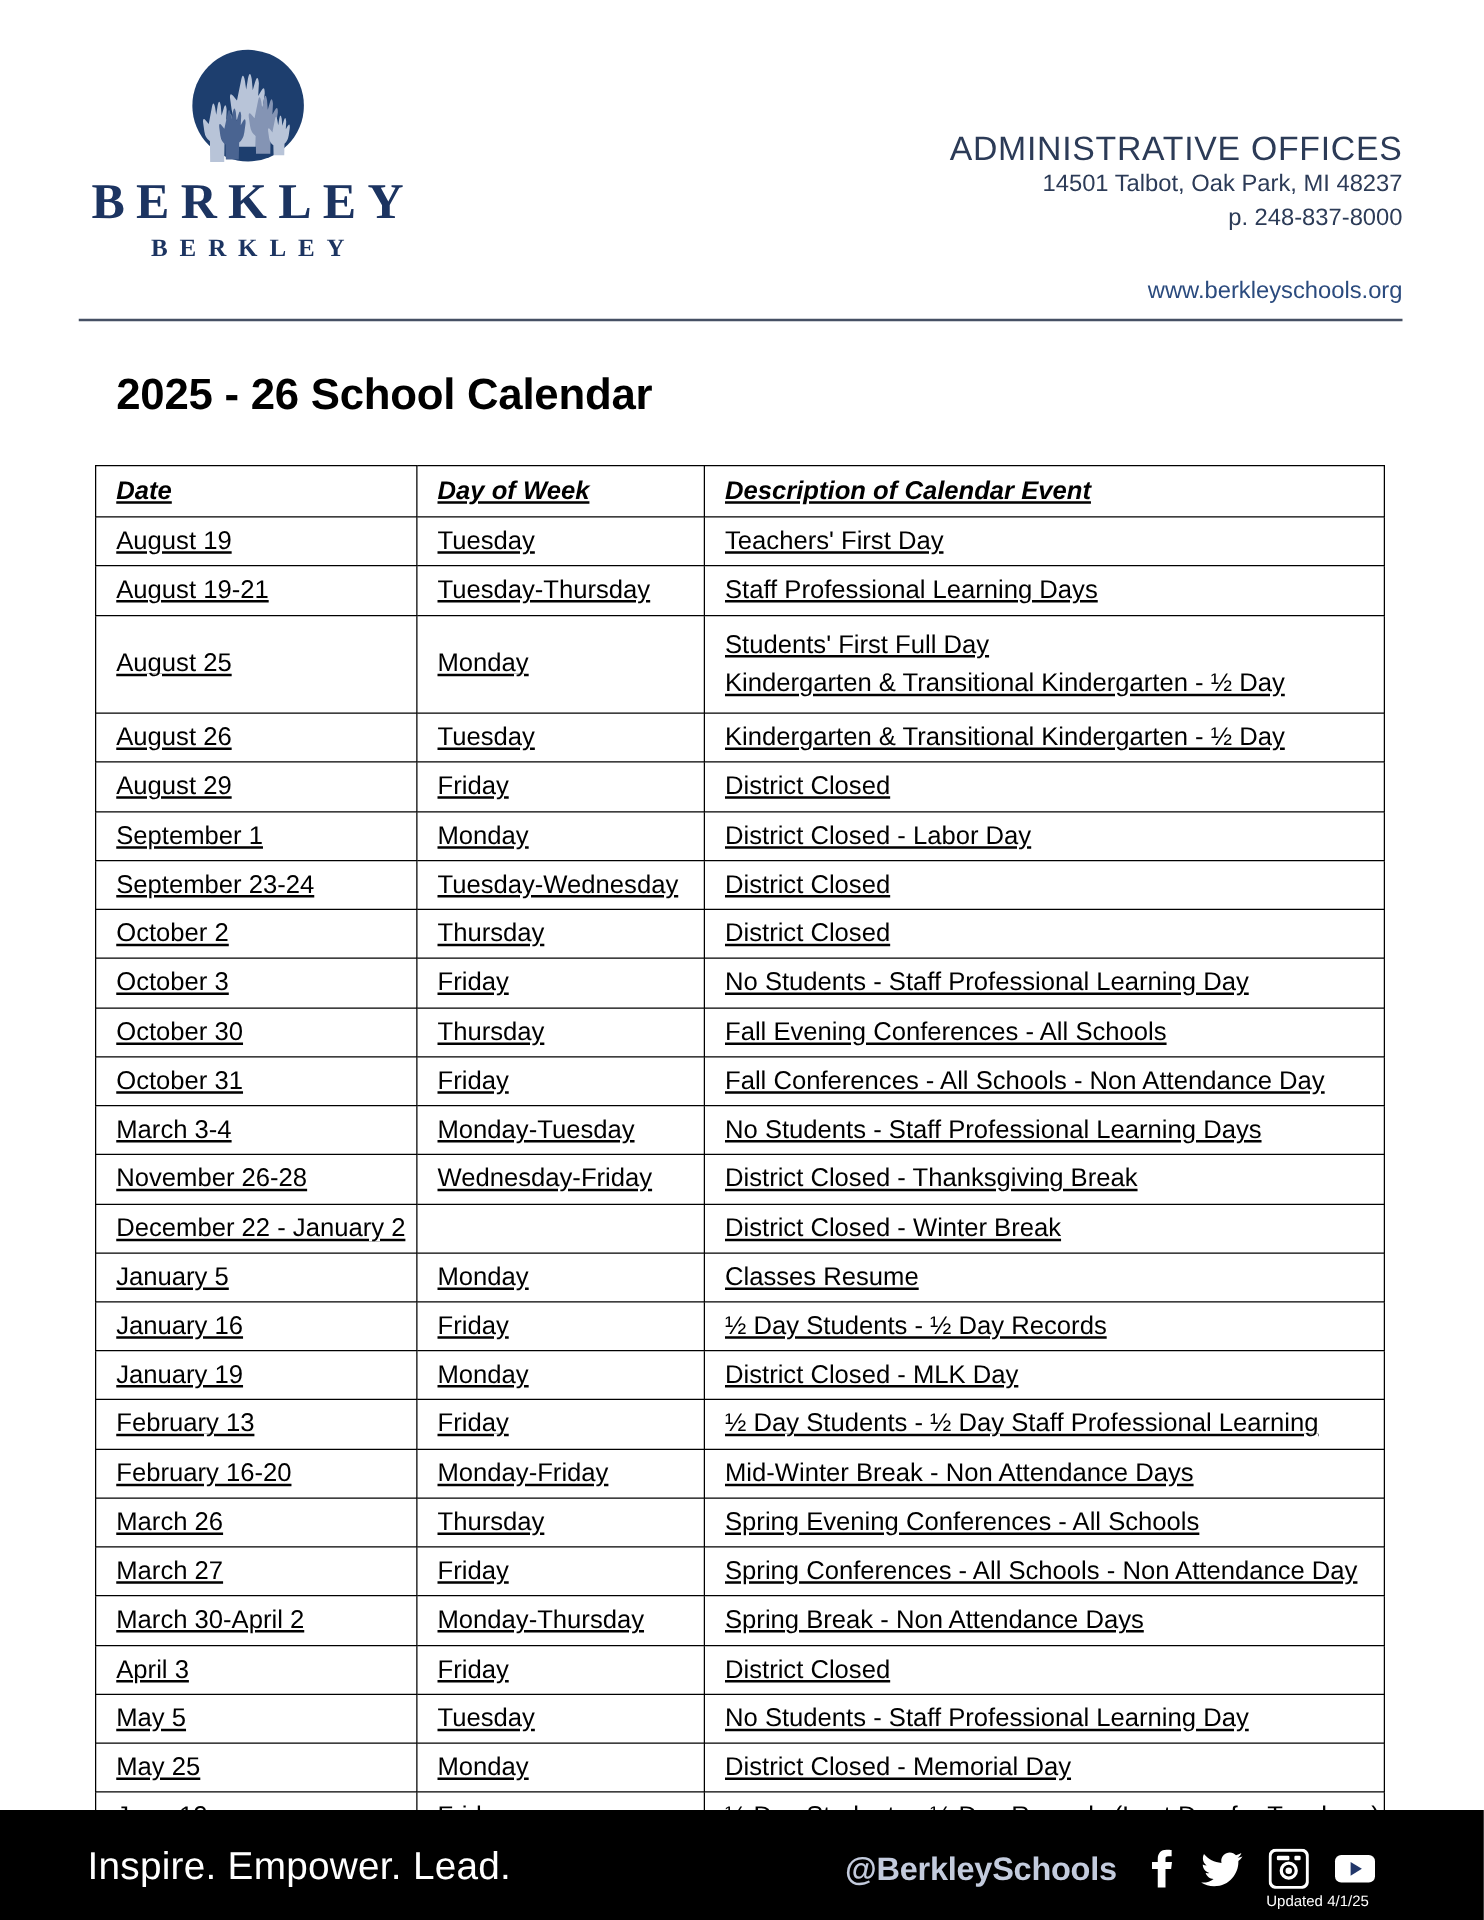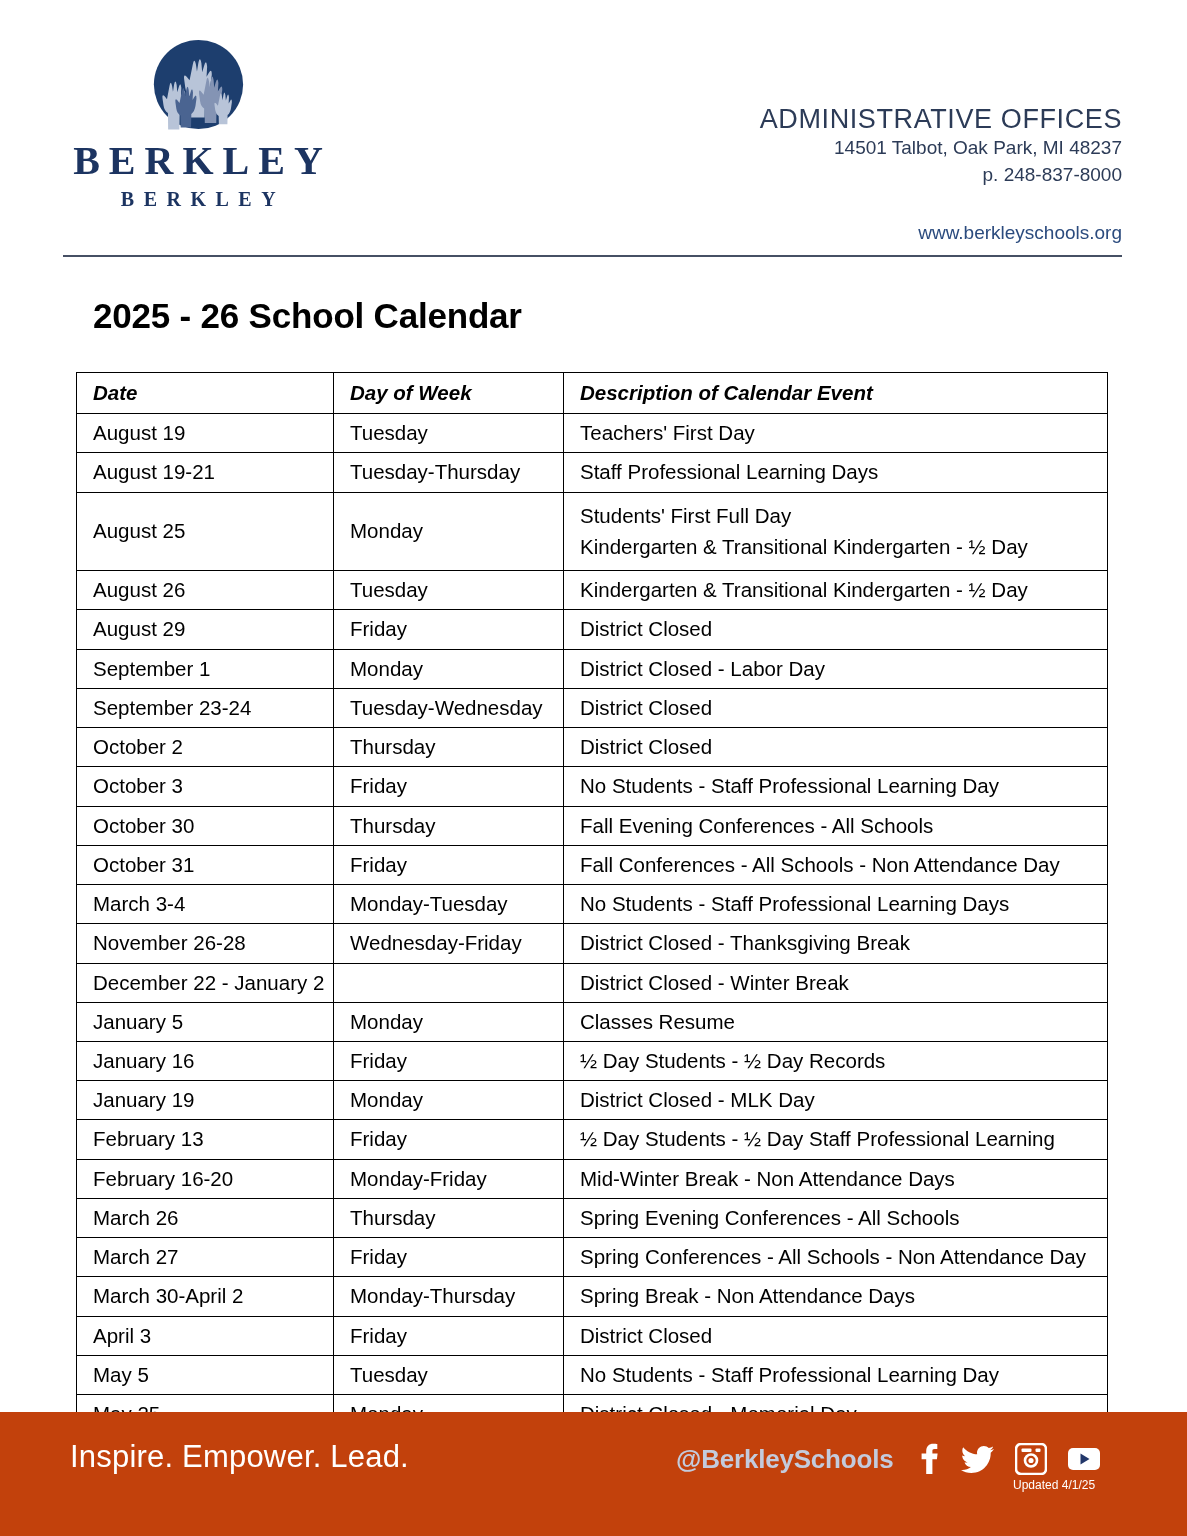--- a/index.html
+++ b/index.html
@@ -98,20 +98,21 @@
     letter-spacing: -0.2px;
     margin-top: 14px;
   }
 
   
   .cal-table-wrap {
     position: absolute;
     left: 76px;
     top: 372px;
     width: 1031px;
+    text-decoration: underline;
   }
   table.cal {
     border-collapse: collapse;
     width: 1031px;
     table-layout: fixed;
   }
   table.cal td, table.cal th {
     border: 1.3px solid #000000;
     padding: 6px 0 6px 16px;
     text-align: left;
@@ -134,22 +135,22 @@
   table.cal tr.row-tall td { padding-top: 10px; padding-bottom: 10px; }
   .desc-line { display: block; }
   .desc-line + .desc-line { margin-top: 5px; }
 
   
   .footer-bar {
     position: absolute;
     left: 0;
     bottom: 0;
     width: 1187px;
-    height: 124px;
-    background: #c2410c;
+    height: 88px;
+    background: #000000;
     color: #ffffff;
   }
   .footer-tagline {
     position: absolute;
     left: 70px;
     top: 27px;
     font-size: 31px;
     color: #ffffff;
     letter-spacing: 0.2px;
   }

